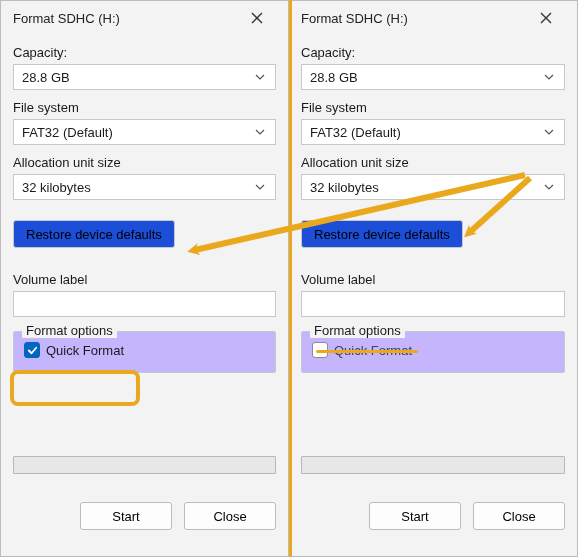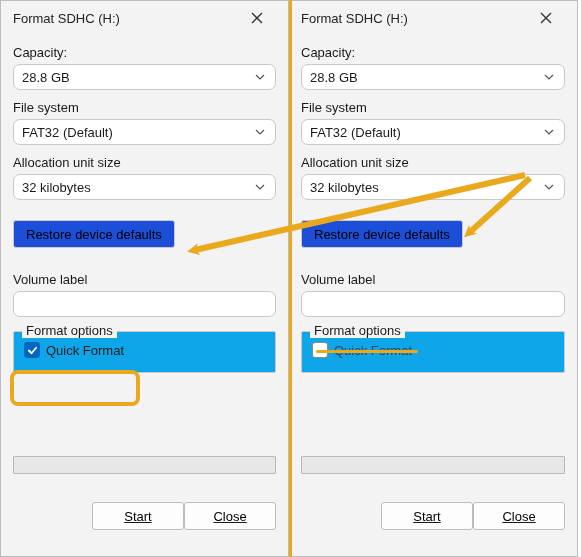--- a/index.html
+++ b/index.html
@@ -66,21 +66,21 @@
     color: #1a1a1a;
     margin-top: 10px;
     margin-bottom: 4px;
   }
   .label.first { margin-top: 4px; }
   .select, .textfield {
     width: 100%;
     height: 26px;
     background: #fff;
     border: 1px solid #c8c8c8;
-    border-radius: 7px;
+    border-radius: 0;
     display: flex;
     align-items: center;
     padding: 0 8px;
     position: relative;
   }
   .select .value { flex: 1; }
   .select .chev {
     width: 14px; height: 14px;
     display: flex; align-items: center; justify-content: center;
   }
@@ -98,21 +98,21 @@
     cursor: pointer;
   }
   .section-gap { height: 14px; }
   .textfield { height: 26px; }
   .fieldset {
     margin-top: 14px;
     border: 1px solid #c8c8c8;
     border-radius: 2px;
     padding: 10px 10px 14px 10px;
     position: relative;
-    background: #0ea5e9;
+    background: #c4b5fd;
   }
   .fieldset .legend {
     position: absolute;
     top: -9px;
     left: 8px;
     background: #f3f3f3;
     padding: 0 4px;
     font-size: 13px;
   }
   .check-row {
@@ -147,22 +147,21 @@
     height: 18px;
     background: #e7e7e7;
     border: 1px solid #b8b8b8;
     border-radius: 1px;
   }
   .btn-row {
     position: absolute;
     right: 12px;
     bottom: 26px;
     display: flex;
-    gap: 0;
-    text-decoration: underline;
+    gap: 12px;
   }
   .btn {
     width: 92px;
     height: 28px;
     background: #fdfdfd;
     border: 1px solid #bcbcbc;
     border-radius: 3px;
     display: inline-flex;
     align-items: center;
     justify-content: center;

